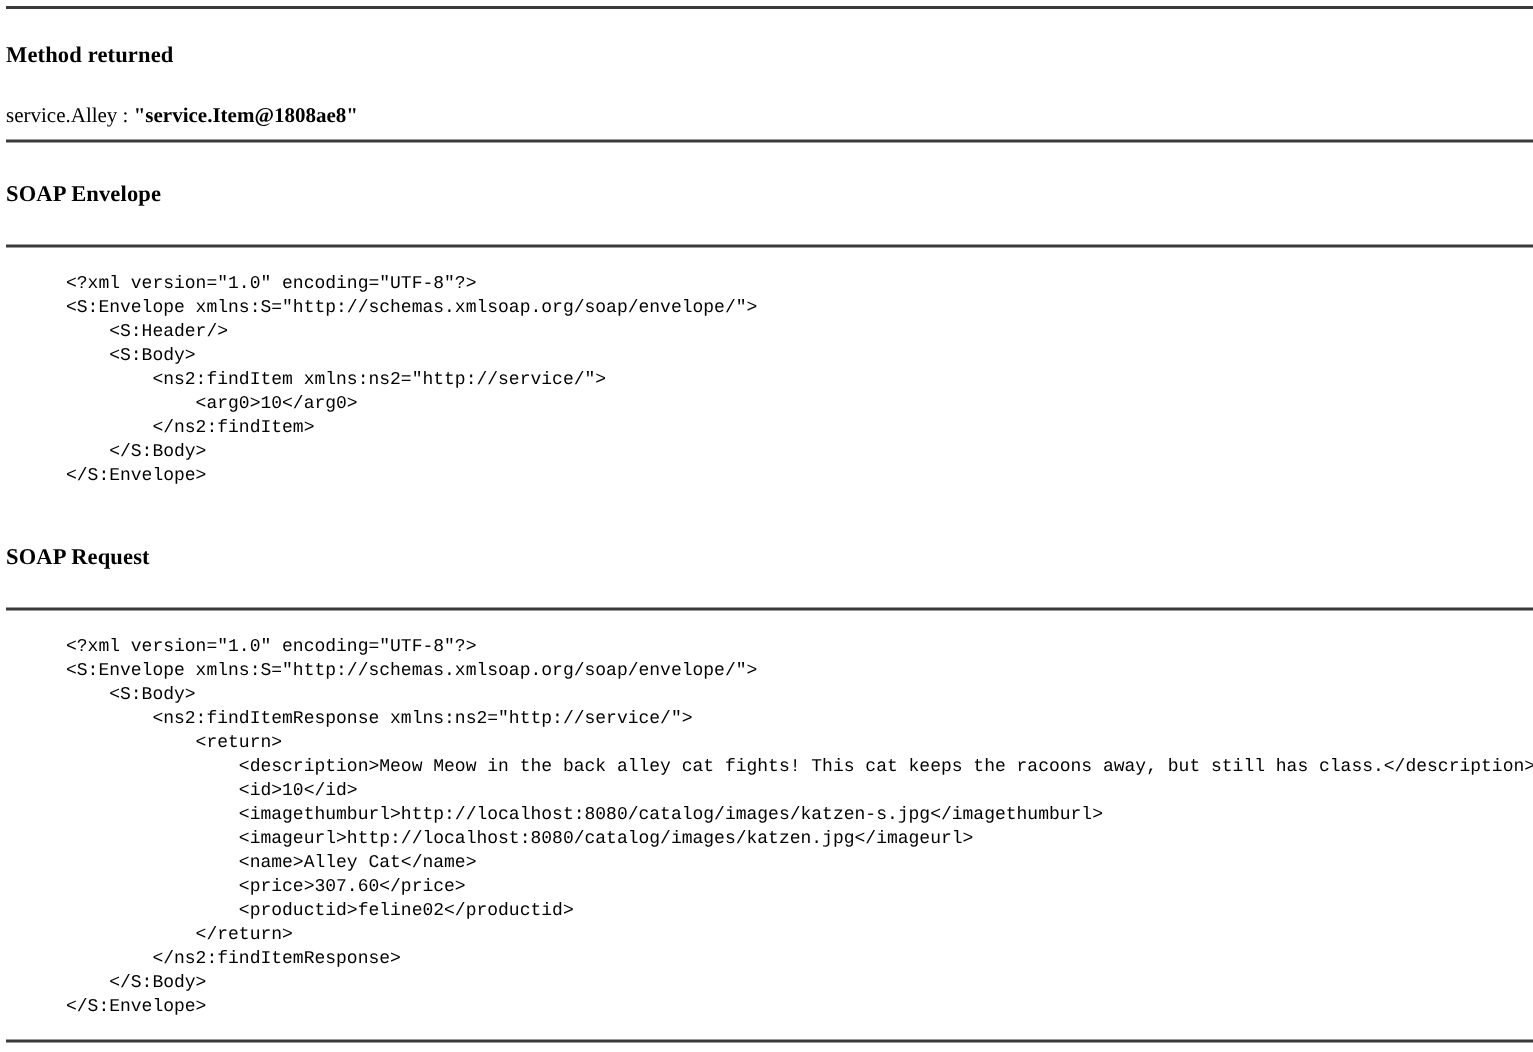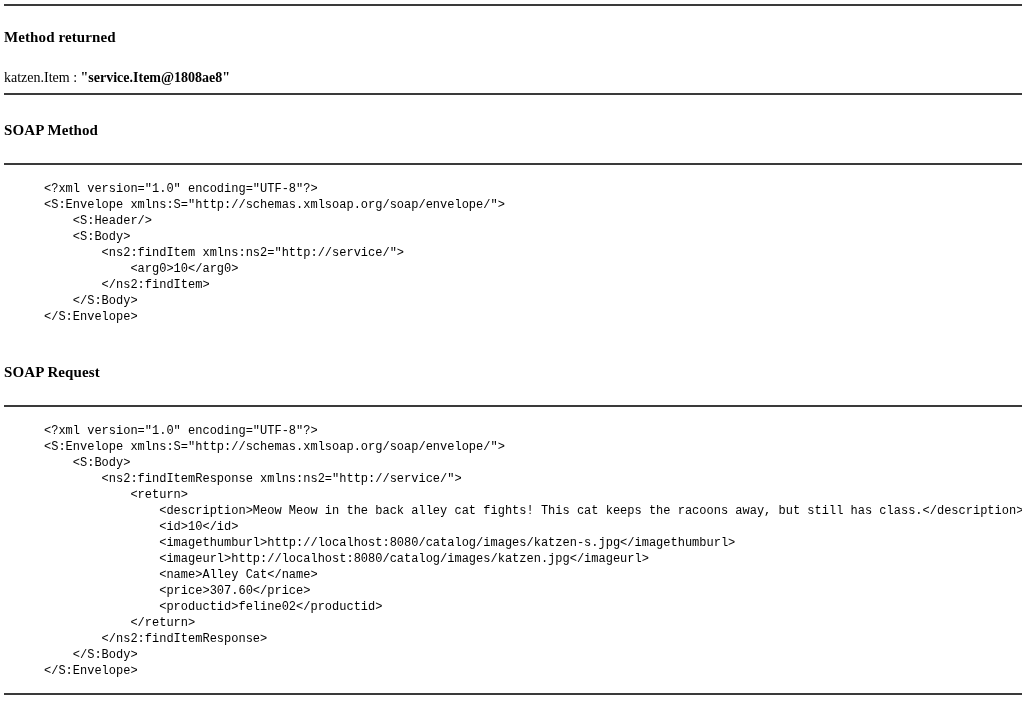--- a/index.html
+++ b/index.html
@@ -89,26 +89,26 @@
 </head>
 <body>
 
 <div class="page">
 
   <hr class="rule at-top-rule">
 
   <h3 class="section-title at-title-1">Method returned</h3>
 
   <div class="result-line at-result">
-    <span>katzen.Item : </span><span class="val">"service.Item@1808ae8"</span>
+    <span>service.Alley : </span><span class="val">"service.Item@1808ae8"</span>
   </div>
 
   <hr class="rule at-rule-1">
 
-  <h3 class="section-title at-title-2">SOAP Method</h3>
+  <h3 class="section-title at-title-2">SOAP Envelope</h3>
 
   <hr class="rule at-rule-2">
 
   <pre class="code-block at-code-1"><span class="ln">&lt;?xml version="1.0" encoding="UTF-8"?&gt;</span><span class="ln">&lt;S:Envelope xmlns:S="http://schemas.xmlsoap.org/soap/envelope/"&gt;</span><span class="ln">    &lt;S:Header/&gt;</span><span class="ln">    &lt;S:Body&gt;</span><span class="ln">        &lt;ns2:findItem xmlns:ns2="http://service/"&gt;</span><span class="ln">            &lt;arg0&gt;10&lt;/arg0&gt;</span><span class="ln">        &lt;/ns2:findItem&gt;</span><span class="ln">    &lt;/S:Body&gt;</span><span class="ln">&lt;/S:Envelope&gt;</span></pre>
 
   <h3 class="section-title at-title-3">SOAP Request</h3>
 
   <hr class="rule at-rule-3">
 
   <pre class="code-block at-code-2"><span class="ln">&lt;?xml version="1.0" encoding="UTF-8"?&gt;</span><span class="ln">&lt;S:Envelope xmlns:S="http://schemas.xmlsoap.org/soap/envelope/"&gt;</span><span class="ln">    &lt;S:Body&gt;</span><span class="ln">        &lt;ns2:findItemResponse xmlns:ns2="http://service/"&gt;</span><span class="ln">            &lt;return&gt;</span><span class="ln">                &lt;description&gt;Meow Meow in the back alley cat fights! This cat keeps the racoons away, but still has class.&lt;/description&gt;</span><span class="ln">                &lt;id&gt;10&lt;/id&gt;</span><span class="ln">                &lt;imagethumburl&gt;http://localhost:8080/catalog/images/katzen-s.jpg&lt;/imagethumburl&gt;</span><span class="ln">                &lt;imageurl&gt;http://localhost:8080/catalog/images/katzen.jpg&lt;/imageurl&gt;</span><span class="ln">                &lt;name&gt;Alley Cat&lt;/name&gt;</span><span class="ln">                &lt;price&gt;307.60&lt;/price&gt;</span><span class="ln">                &lt;productid&gt;feline02&lt;/productid&gt;</span><span class="ln">            &lt;/return&gt;</span><span class="ln">        &lt;/ns2:findItemResponse&gt;</span><span class="ln">    &lt;/S:Body&gt;</span><span class="ln">&lt;/S:Envelope&gt;</span></pre>

